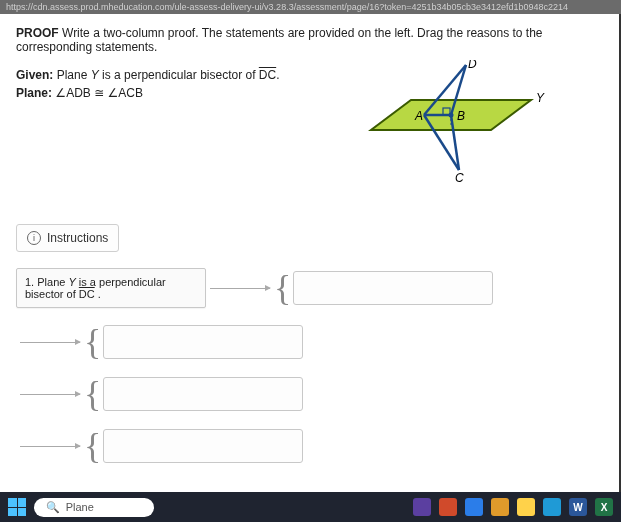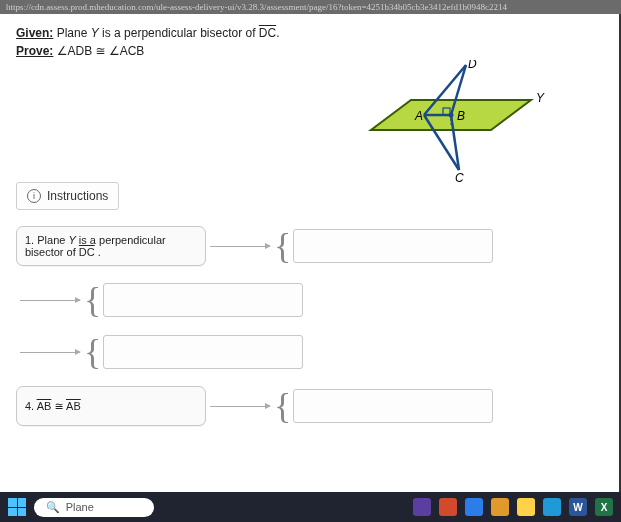--- a/index.html
+++ b/index.html
@@ -11,41 +11,40 @@
       overflow: hidden;
       position: relative;
     }
     .url-bar {
       background: #6b6b6b;
       color: #d0d0d0;
       font-size: 9px;
       padding: 2px 6px;
       white-space: nowrap;
       overflow: hidden;
-      font-family: Liberation Serif, serif;
     }
     .page {
       background: #ffffff;
       padding: 12px 16px 0 16px;
       height: 480px;
       border-right: 2px solid #333;
       overflow: hidden;
     }
     .proof-header {
       font-size: 12px;
       color: #222;
       margin-bottom: 14px;
     }
     .proof-header .bold { font-weight: bold; }
     .given-line, .prove-line {
       font-size: 12px;
       color: #222;
       margin-bottom: 4px;
     }
-    .given-line .bold, .prove-line .bold { font-weight: bold; text-decoration: underline; }
+    .given-line .bold, .prove-line .bold { font-weight: bold; }
     .overline { text-decoration: overline; }
     .angle::before { content: "∠"; }
     .congruent::before { content: "≅"; }
     .diagram {
       position: absolute;
       right: 50px;
       top: 60px;
       width: 220px;
       height: 130px;
     }
@@ -78,21 +77,21 @@
     .pair-row {
       display: flex;
       align-items: center;
       margin-bottom: 16px;
       gap: 0;
     }
     .statement-box {
       width: 190px;
       min-height: 40px;
       border: 1px solid #c8c8c8;
-      border-radius: 7px;
+      border-radius: 2px;
       background: #fafafa;
       font-size: 11px;
       color: #222;
       padding: 6px 8px;
       display: flex;
       align-items: center;
       box-shadow: 0 1px 1px rgba(0,0,0,0.05);
     }
     .arrow {
       width: 60px;
@@ -177,28 +176,32 @@
       color: #fff;
     }
   </style>
 </head>
 <body>
 
 <div class="url-bar">https://cdn.assess.prod.mheducation.com/ule-assess-delivery-ui/v3.28.3/assessment/page/16?token=4251b34b05cb3e3412efd1b0948c2214</div>
 
 <div class="page">
 
+  <div class="proof-header">
+    <span class="bold">PROOF</span>
+    <span>Write a two-column proof. The statements are provided on the left. Drag the reasons to the corresponding statements.</span>
+  </div>
 
   <div class="given-line">
     <span class="bold">Given:</span>
     <span>Plane </span><i>Y</i><span> is a perpendicular bisector of </span><span class="overline">DC</span><span>.</span>
   </div>
 
   <div class="prove-line">
-    <span class="bold">Prove:</span>
+    <span class="bold">Plane:</span>
     <span class="angle">ADB</span>
     <span class="congruent"></span>
     <span class="angle">ACB</span>
   </div>
 
   <div class="diagram">
     <svg viewBox="0 0 220 130" width="220" height="130">
       <polygon points="20,70 140,70 180,40 60,40" fill="#b8d843" stroke="#3a5a00" stroke-width="2"></polygon>
       <line x1="115" y1="5" x2="100" y2="55" stroke="#1a4a8a" stroke-width="2.5"></line>
       <line x1="100" y1="55" x2="108" y2="110" stroke="#1a4a8a" stroke-width="2.5"></line>
@@ -240,25 +243,20 @@
       <div class="reason-box"></div>
     </div>
 
     <div class="pair-row">
       <div class="arrow"></div>
       <span class="brace">{</span>
       <div class="reason-box"></div>
     </div>
 
     <div class="pair-row">
-      <div class="statement-box">
-        <div>
-          <span>4. </span><span class="overline">AB</span> <span class="congruent"></span> <span class="overline">AB</span>
-        </div>
-      </div>
       <div class="arrow"></div>
       <span class="brace">{</span>
       <div class="reason-box"></div>
     </div>
 
   </div>
 </div>
 
 <div class="taskbar">
   <div>

